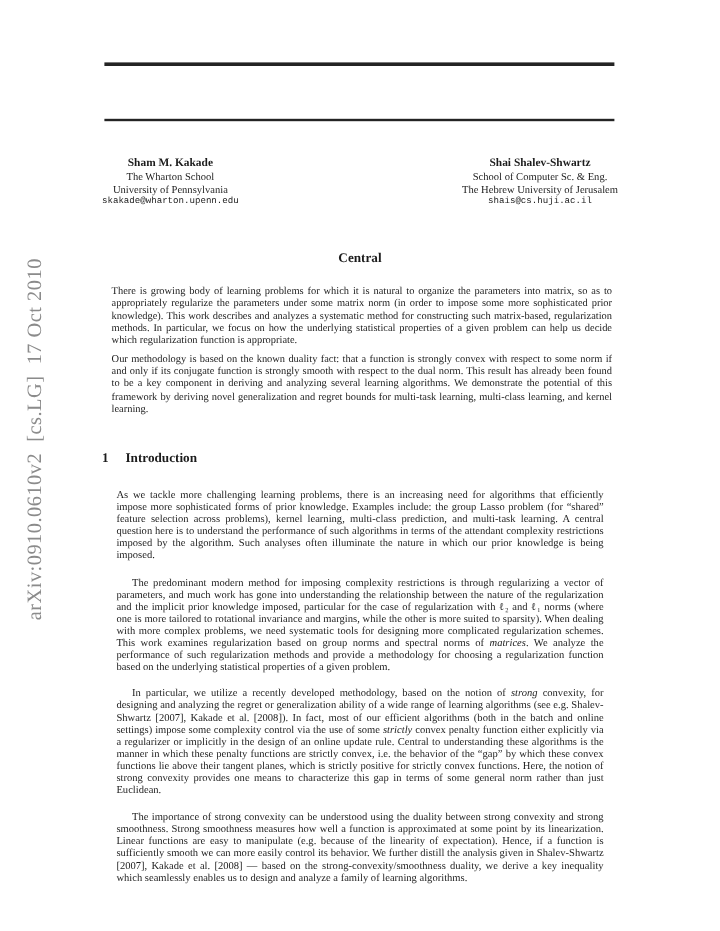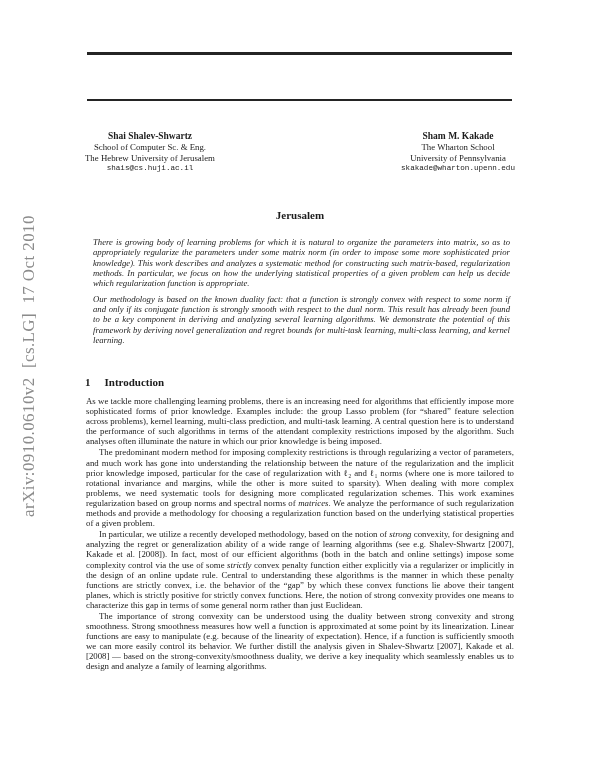--- a/index.html
+++ b/index.html
@@ -43,62 +43,61 @@
     font-size:7.6px;line-height:11px;color:#222;
   }
   .abstract-heading{
     position:absolute;left:0;top:209px;width:100%;
     text-align:center;font-size:11px;font-weight:bold;
   }
   .abstract{
     position:absolute;left:93px;top:237px;width:417px;
     font-size:8.7px;line-height:10.35px;
     text-align:justify;
-    font-style:italic;
   }
   .abstract p{margin:0 0 5px 0;}
   .section-heading{
     position:absolute;left:85px;top:376px;
     font-size:11px;font-weight:bold;
   }
   .section-heading .sec-num{margin-right:14px;}
   .body-text{
     position:absolute;left:85px;top:395px;width:430px;
     font-size:8.8px;line-height:10.1px;
     text-align:justify;
   }
-  .body-text p{margin:1px;}
+  .body-text p{margin:12px;}
   .body-text p.indent{text-indent:13px;}
 </style>
 </head>
 <body>
 
 <div class="page">
 
   <div class="arxiv-watermark">arXiv:0910.0610v2  [cs.LG]  17 Oct 2010</div>
 
   <div class="rule-top"></div>
   <div class="rule-bottom"></div>
 
   <div class="authors">
     <div class="author">
+      <div class="name">Sham M. Kakade</div>
+      <div class="affil">The Wharton School</div>
+      <div class="affil">University of Pennsylvania</div>
+      <div class="email">skakade@wharton.upenn.edu</div>
+    </div>
+    <div class="author">
       <div class="name">Shai Shalev-Shwartz</div>
       <div class="affil">School of Computer Sc. &amp; Eng.</div>
       <div class="affil">The Hebrew University of Jerusalem</div>
       <div class="email">shais@cs.huji.ac.il</div>
     </div>
-    <div class="author">
-      <div class="name">Sham M. Kakade</div>
-      <div class="affil">The Wharton School</div>
-      <div class="affil">University of Pennsylvania</div>
-      <div class="email">skakade@wharton.upenn.edu</div>
-    </div>
   </div>
 
-  <div class="abstract-heading">Jerusalem</div>
+  <div class="abstract-heading">Central</div>
 
   <div class="abstract">
     <p><span>There is growing body of learning problems for which it is natural to organize the parameters into matrix, so as to appropriately regularize the parameters under some matrix norm (in order to impose some more sophisticated prior knowledge). This work describes and analyzes a systematic method for constructing such matrix-based, regularization methods. In particular, we focus on how the underlying statistical properties of a given problem can help us decide which regularization function is appropriate.</span></p>
     <p><span>Our methodology is based on the known duality fact: that a function is strongly convex with respect to some norm if and only if its conjugate function is strongly smooth with respect to the dual norm. This result has already been found to be a key component in deriving and analyzing several learning algorithms. We demonstrate the potential of this framework by deriving novel generalization and regret bounds for multi-task learning, multi-class learning, and kernel learning.</span></p>
   </div>
 
   <div class="section-heading">
     <span class="sec-num">1</span><span>Introduction</span>
   </div>
 

